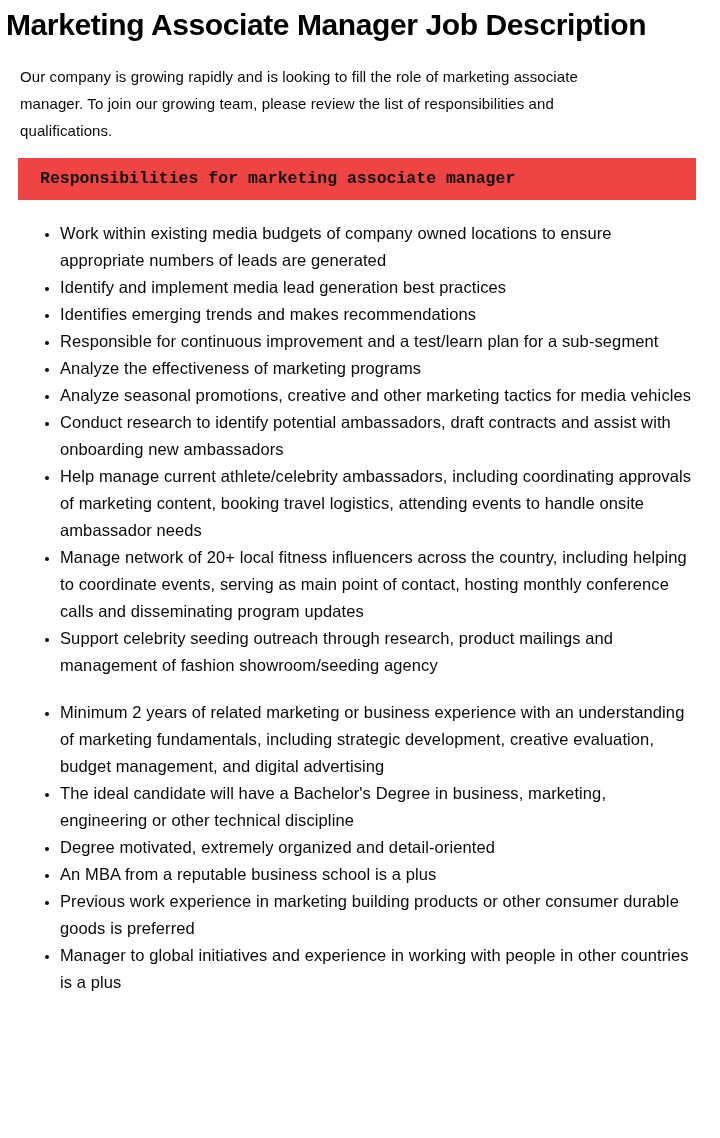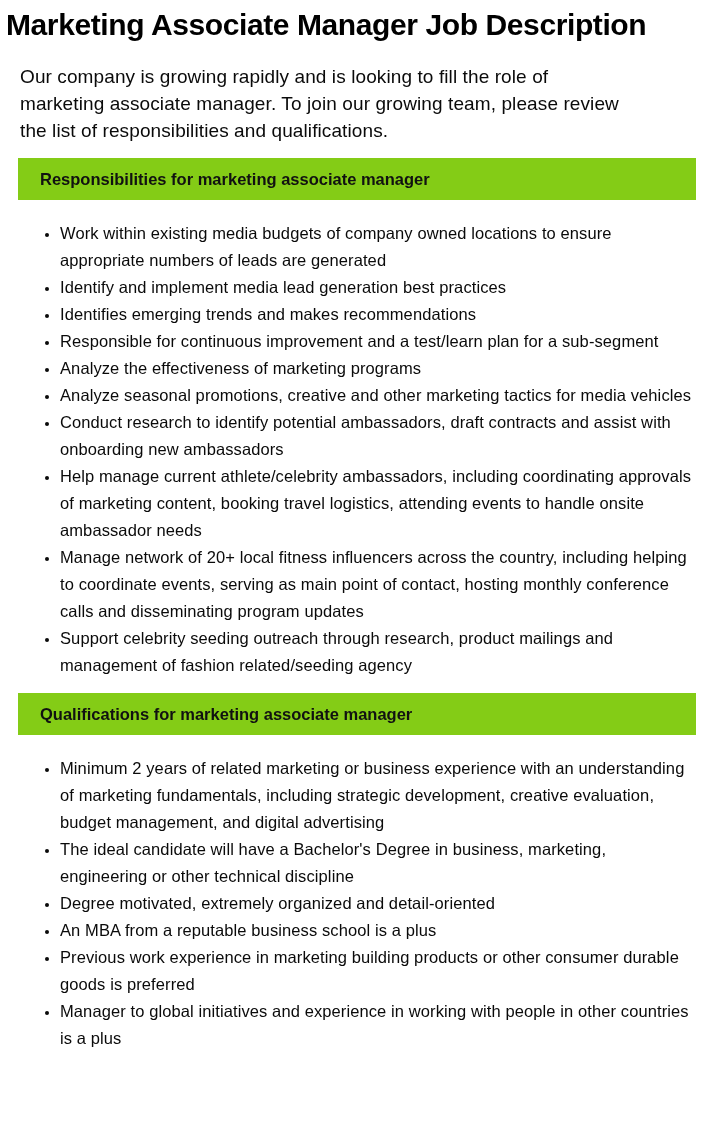--- a/index.html
+++ b/index.html
@@ -22,32 +22,33 @@
     margin: 6px 4px 0 6px;
     font-size: 30px;
     line-height: 38px;
     font-weight: 800;
     letter-spacing: -0.4px;
     color: #000000;
     white-space: nowrap;
   }
   .intro {
     margin: 19px 95px 0 20px;
-    font-size: 19px;
+    font-size: 15px;
     line-height: 27px;
     letter-spacing: 0.1px;
   }
   .section-heading {
     margin: 14px 24px 0 18px;
-    background: #84cc16;
+    background: #ef4444;
     padding: 10px 16px 10px 22px;
     font-size: 16.5px;
     line-height: 22px;
     font-weight: 700;
     color: #111111;
+    font-family: Liberation Mono, monospace;
   }
   .bullet-list {
     margin: 20px 26px 0 0;
     padding: 0 0 0 60px;
     font-size: 16.5px;
     line-height: 27px;
     letter-spacing: 0.1px;
     list-style: disc outside;
   }
   .bullet-list li::marker {
@@ -72,26 +73,25 @@
     <ul class="bullet-list">
       <li>Work within existing media budgets of company owned locations to ensure appropriate numbers of leads are generated</li>
       <li>Identify and implement media lead generation best practices</li>
       <li>Identifies emerging trends and makes recommendations</li>
       <li>Responsible for continuous improvement and a test/learn plan for a sub-segment</li>
       <li>Analyze the effectiveness of marketing programs</li>
       <li>Analyze seasonal promotions, creative and other marketing tactics for media vehicles</li>
       <li>Conduct research to identify potential ambassadors, draft contracts and assist with onboarding new ambassadors</li>
       <li>Help manage current athlete/celebrity ambassadors, including coordinating approvals of marketing content, booking travel logistics, attending events to handle onsite ambassador needs</li>
       <li>Manage network of 20+ local fitness influencers across the country, including helping to coordinate events, serving as main point of contact, hosting monthly conference calls and disseminating program updates</li>
-      <li>Support celebrity seeding outreach through research, product mailings and management of fashion related/seeding agency</li>
+      <li>Support celebrity seeding outreach through research, product mailings and management of fashion showroom/seeding agency</li>
     </ul>
   </section>
 
   <section>
-    <div class="section-heading">Qualifications for marketing associate manager</div>
     <ul class="bullet-list">
       <li>Minimum 2 years of related marketing or business experience with an understanding of marketing fundamentals, including strategic development, creative evaluation, budget management, and digital advertising</li>
       <li>The ideal candidate will have a Bachelor's Degree in business, marketing, engineering or other technical discipline</li>
       <li>Degree motivated, extremely organized and detail-oriented</li>
       <li>An MBA from a reputable business school is a plus</li>
       <li>Previous work experience in marketing building products or other consumer durable goods is preferred</li>
       <li>Manager to global initiatives and experience in working with people in other countries is a plus</li>
     </ul>
   </section>
 

